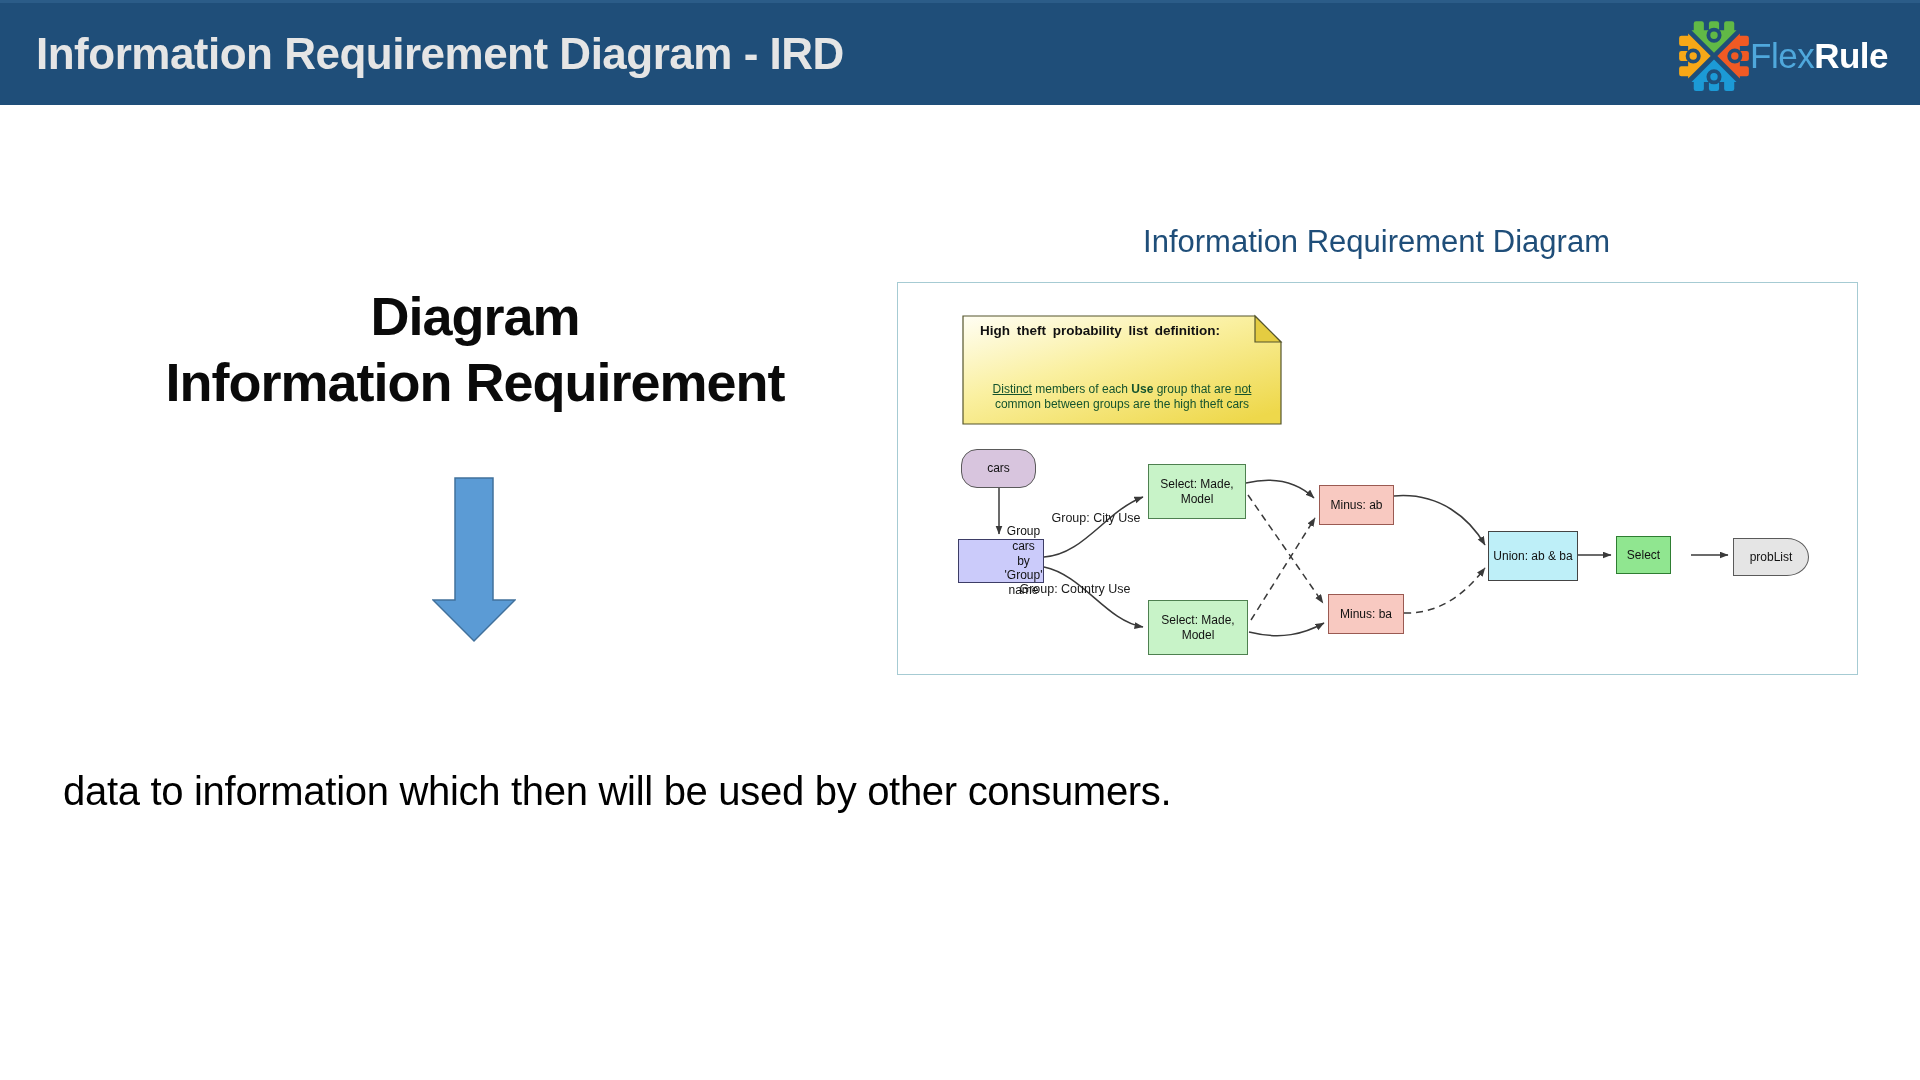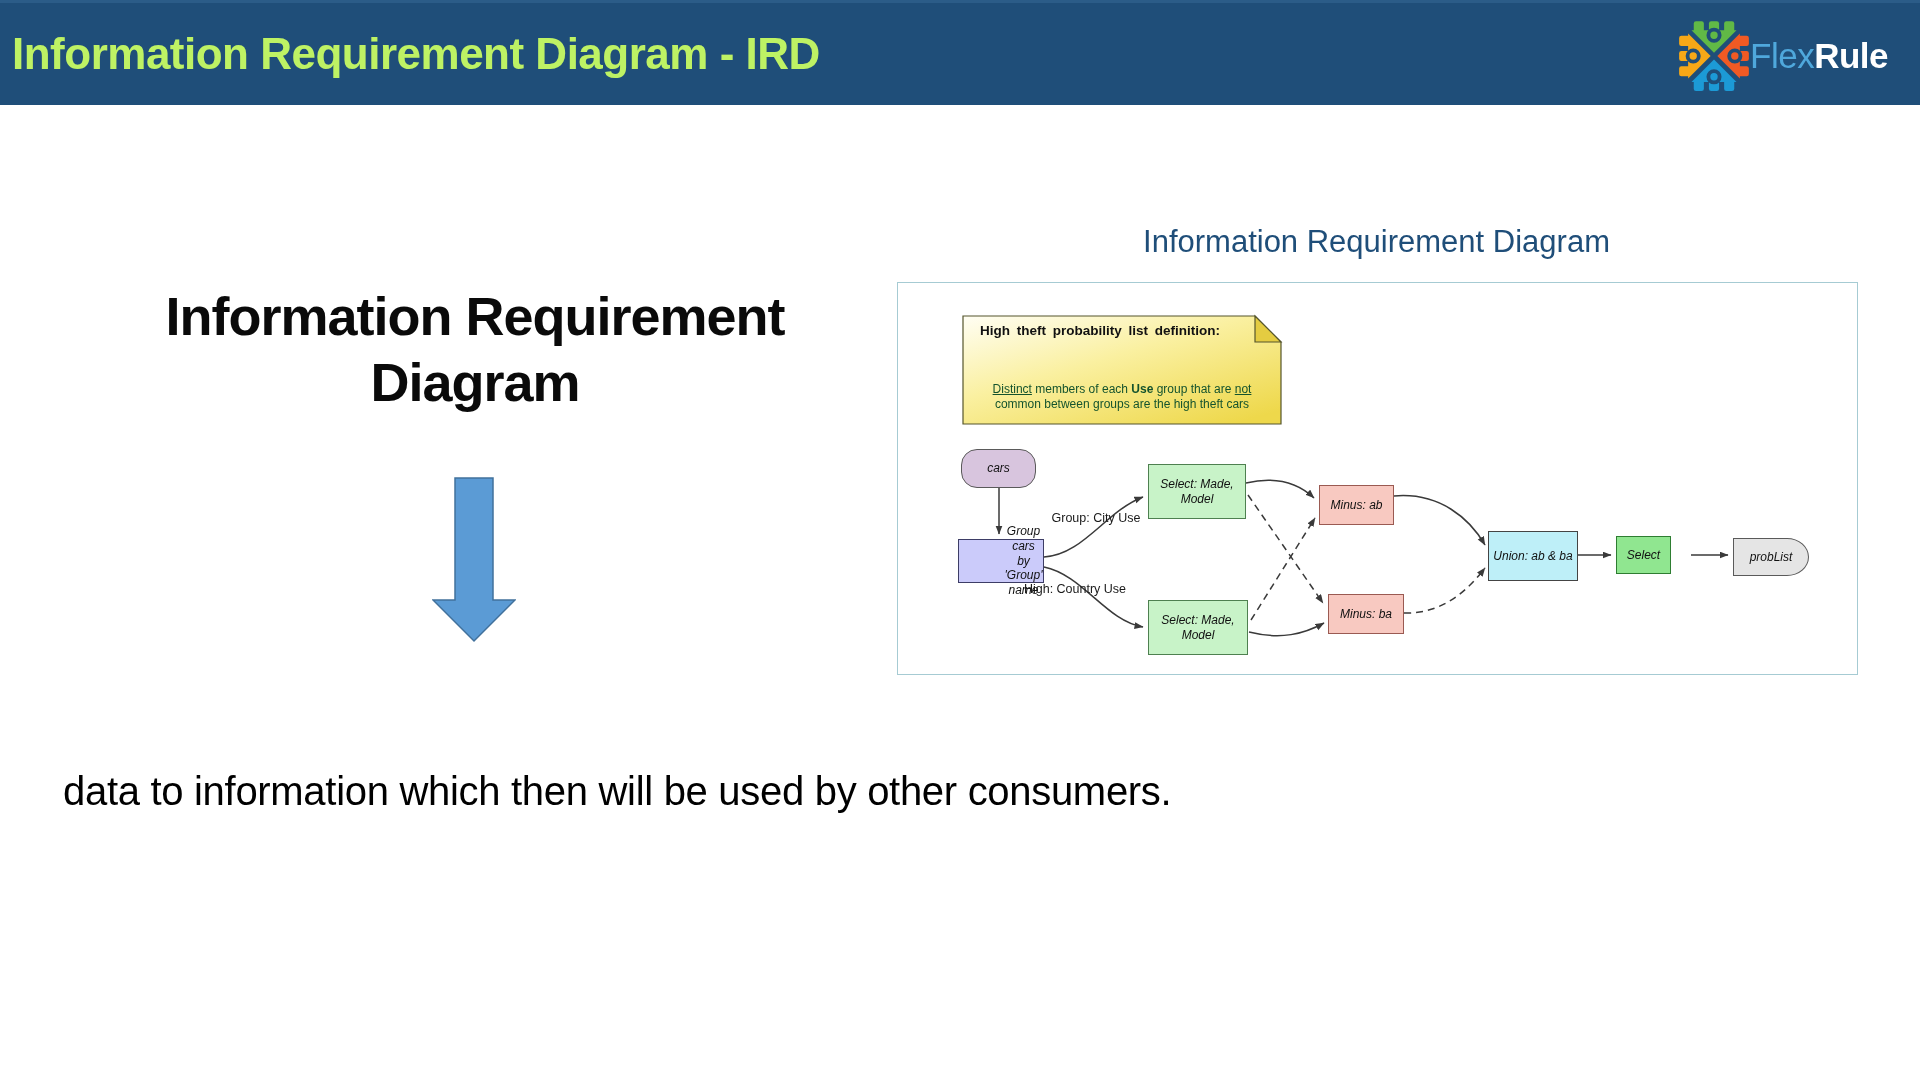--- a/index.html
+++ b/index.html
@@ -2,42 +2,42 @@
 <html><head>
 <meta charset="utf-8">
 <style>
   html,body{margin:0;padding:0;background:#ffffff;}
   .slide{position:relative;width:1920px;height:1080px;background:#ffffff;overflow:hidden;
          font-family:"Liberation Sans", sans-serif;}
 
   
   .header{position:absolute;left:0;top:0;width:1920px;height:105px;background:#1F4E79;
           border-top:3px solid #2B5C88;box-sizing:border-box;display:flex;align-items:center;}
-  .header-title{margin-left:12px;color:#bef264;font-size:44px;font-weight:bold;letter-spacing:-0.5px;}
+  .header-title{margin-left:36px;color:#e5e5e5;font-size:44px;font-weight:bold;letter-spacing:-0.5px;}
   .logo{position:absolute;right:32px;top:0;height:105px;display:flex;align-items:center;gap:0;}
   .logo-text{font-size:35px;letter-spacing:-0.5px;}
   .logo-flex{color:#4FA8DC;font-weight:400;}
   .logo-rule{color:#ffffff;font-weight:bold;}
 
   
   .main-heading{position:absolute;left:85px;top:283px;width:780px;text-align:center;
                 color:#0a0a0a;font-size:54px;line-height:66px;font-weight:bold;letter-spacing:-1px;}
   .down-arrow{position:absolute;left:432px;top:477px;}
 
   
   .figure-title{position:absolute;left:897px;top:224px;width:959px;text-align:center;
                 color:#1F4E79;font-size:31px;}
   .figure{position:absolute;left:897px;top:282px;width:959px;height:391px;
           border:1px solid #A6CBD3;background:#ffffff;box-sizing:content-box;}
   .fig-svg{position:absolute;left:0;top:0;width:959px;height:391px;}
   .edge{fill:none;stroke:#3a3a3a;stroke-width:1.5;marker-end:url(#arrowhead);}
   .edge.dashed{stroke-dasharray:7 5;}
 
   .node{position:absolute;display:flex;align-items:center;justify-content:center;text-align:center;
-        font-size:12px;line-height:1.22;color:#111;box-sizing:border-box;padding:2px;font-style:italic;}
+        font-size:12px;line-height:1.22;color:#111;box-sizing:border-box;padding:2px;}
   .n-cars{left:63px;top:166px;width:75px;height:39px;background:#D8C5DE;border:1.4px solid #5a5a5a;border-radius:16px;}
   .n-group{left:60px;top:256px;width:86px;height:44px;background:#CBCBFA;border:1.4px solid #3d3d66;padding-left:47px;}
   .n-selcity{left:250px;top:181px;width:98px;height:55px;background:#C8F3C8;border:1.4px solid #4e8050;}
   .n-selcountry{left:250px;top:317px;width:100px;height:55px;background:#C8F3C8;border:1.4px solid #4e8050;}
   .n-minusab{left:421px;top:202px;width:75px;height:40px;background:#F8C9C1;border:1.4px solid #9a5a52;text-align:center;}
   .n-minusba{left:430px;top:311px;width:76px;height:40px;background:#F8C9C1;border:1.4px solid #9a5a52;}
   .n-union{left:590px;top:248px;width:90px;height:50px;background:#BEEFF8;border:1.4px solid #444444;}
   .n-select{left:718px;top:253px;width:55px;height:38px;background:#90E690;border:1.4px solid #2e7d32;}
   .n-problist{left:835px;top:255px;width:76px;height:38px;background:#e5e5e5;border:1.4px solid #5a5a5a;
               border-radius:0 22px 22px 0 / 0 19px 19px 0;}
@@ -78,22 +78,22 @@
         <use href="#arm" fill="#61B946"></use>
         <use href="#arm" fill="#F15A24" transform="rotate(90 32 32)"></use>
         <use href="#arm" fill="#1C9AD6" transform="rotate(180 32 32)"></use>
         <use href="#arm" fill="#F7A817" transform="rotate(270 32 32)"></use>
       </svg>
       <div class="logo-text"><span class="logo-flex">Flex</span><span class="logo-rule">Rule</span></div>
     </div>
   </div>
 
   <div class="main-heading">
+    <div>Diagram</div>
     <div>Information Requirement</div>
-    <div>Diagram</div>
   </div>
 
   <div class="down-arrow">
     <svg width="84" height="166" viewBox="0 0 84 166">
       <path d="M23 1 h38 v122 h22 L42 164 L1 123 h22 Z" fill="#5B9BD5" stroke="#41719C" stroke-width="1.5"></path>
     </svg>
   </div>
 
   <div class="figure-title">Information Requirement Diagram</div>
 
@@ -134,20 +134,20 @@
     <div class="node n-group">Group cars by 'Group' name</div>
     <div class="node n-selcity">Select: Made, Model</div>
     <div class="node n-selcountry">Select: Made, Model</div>
     <div class="node n-minusab">Minus: ab</div>
     <div class="node n-minusba">Minus: ba</div>
     <div class="node n-union">Union: ab &amp; ba</div>
     <div class="node n-select">Select</div>
     <div class="node n-problist">probList</div>
 
     <div class="edge-label el-city">Group: City Use</div>
-    <div class="edge-label el-country">High: Country Use</div>
+    <div class="edge-label el-country">Group: Country Use</div>
   </div>
 
   <div class="body-text">
     <div>data to information which then will be used by other consumers.</div>
   </div>
 
 </div>
 
 </body></html>

